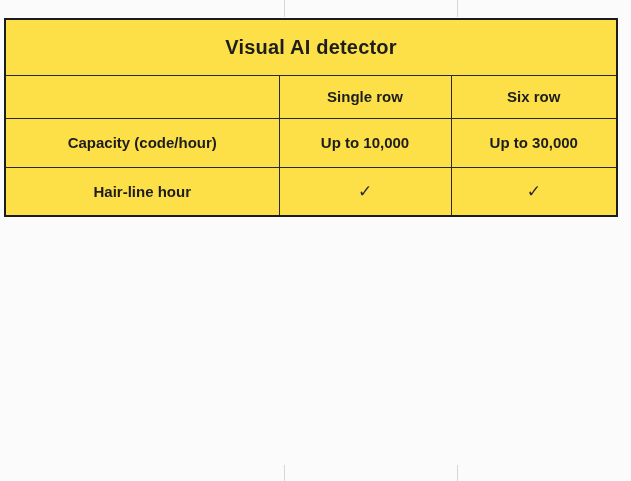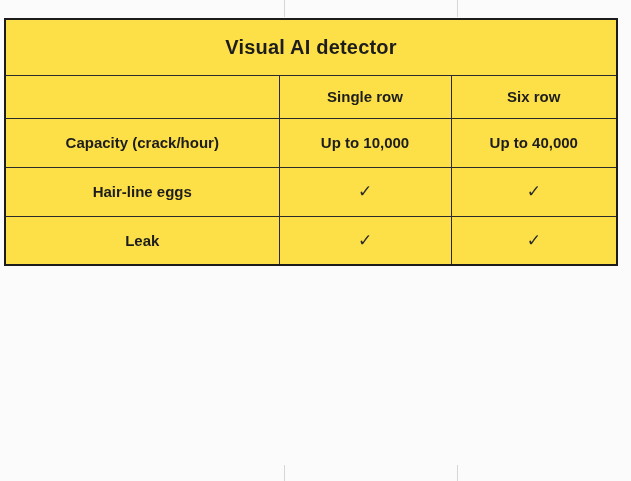--- a/index.html
+++ b/index.html
@@ -73,28 +73,23 @@
   <tbody>
     <tr class="title-row">
       <th colspan="3">Visual AI detector</th>
     </tr>
     <tr class="header-row">
       <th></th>
       <th>Single row</th>
       <th>Six row</th>
     </tr>
     <tr class="data-row">
-      <th>Capacity (crack/hour)</th>
+      <th>Capacity (code/hour)</th>
       <td>Up to 10,000</td>
-      <td>Up to 40,000</td>
+      <td>Up to 30,000</td>
     </tr>
     <tr class="data-row">
-      <th>Hair-line eggs</th>
-      <td class="check-cell">✓</td>
-      <td class="check-cell">✓</td>
-    </tr>
-    <tr class="data-row">
-      <th>Leak</th>
+      <th>Hair-line hour</th>
       <td class="check-cell">✓</td>
       <td class="check-cell">✓</td>
     </tr>
   </tbody>
 </table>
 
 </body></html>

